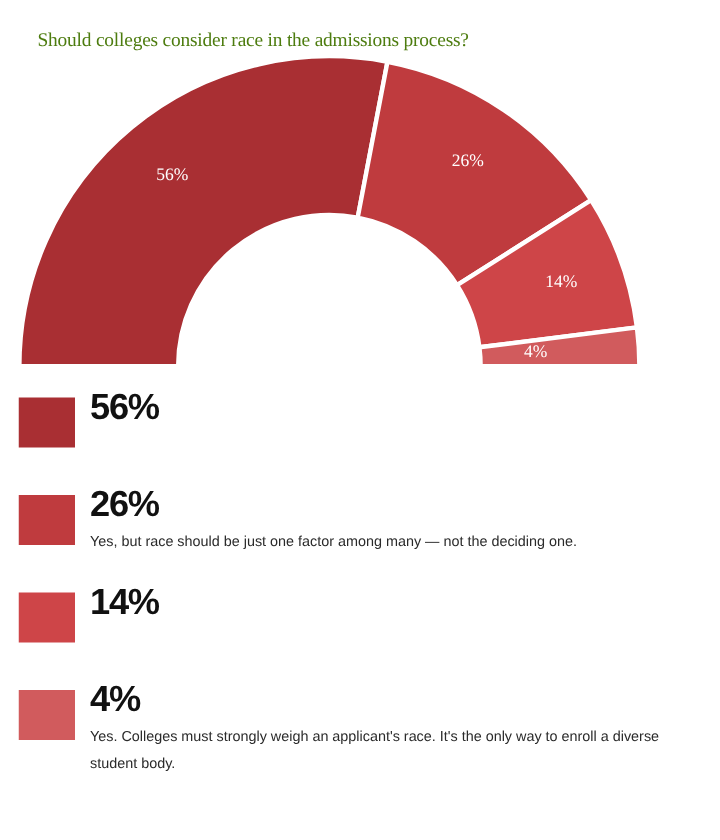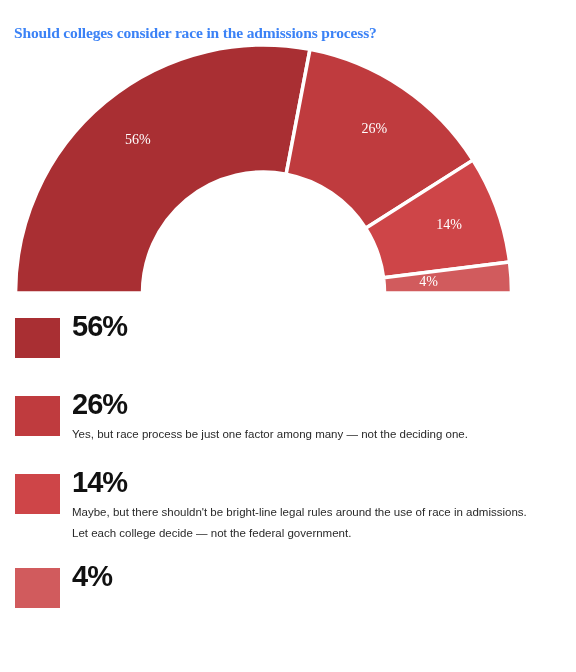--- a/index.html
+++ b/index.html
@@ -10,29 +10,29 @@
   body {
     width: 576px;
     height: 672px;
     font-family: "Liberation Sans", sans-serif;
     color: #1b1b1b;
     overflow: hidden;
     position: relative;
   }
   #chart-title {
     position: absolute;
-    left: 14px;
+    left: 30px;
     top: 13px;
     width: 540px;
     font-family: "Liberation Serif", serif;
-    font-weight: bold;
+    font-weight: normal;
     font-size: 15.5px;
     line-height: 20px;
     letter-spacing: -0.15px;
-    color: #3b82f6;
+    color: #4d7c0f;
   }
   #donut-wrap {
     position: absolute;
     left: 0;
     top: 40px;
     width: 576px;
     height: 262px;
   }
   #donut-svg {
     display: block;
@@ -104,24 +104,24 @@
 </div>
 
 <div id="legend">
     <div class="legend-item">
       <span class="legend-swatch" style="background: rgb(169, 47, 51);"></span>
       <div class="legend-pct">56%</div>
     </div>
     <div class="legend-item">
       <span class="legend-swatch" style="background: rgb(191, 59, 62);"></span>
       <div class="legend-pct">26%</div>
-      <div class="legend-desc">Yes, but race process be just one factor among many — not the deciding one.</div>
+      <div class="legend-desc">Yes, but race should be just one factor among many — not the deciding one.</div>
     </div>
     <div class="legend-item">
       <span class="legend-swatch" style="background: rgb(206, 69, 72);"></span>
       <div class="legend-pct">14%</div>
-      <div class="legend-desc">Maybe, but there shouldn't be bright-line legal rules around the use of race in admissions. Let each college decide — not the federal government.</div>
     </div>
     <div class="legend-item">
       <span class="legend-swatch" style="background: rgb(209, 91, 93);"></span>
       <div class="legend-pct">4%</div>
+      <div class="legend-desc">Yes. Colleges must strongly weigh an applicant's race. It's the only way to enroll a diverse student body.</div>
     </div>
   </div>
 
 </body></html>

